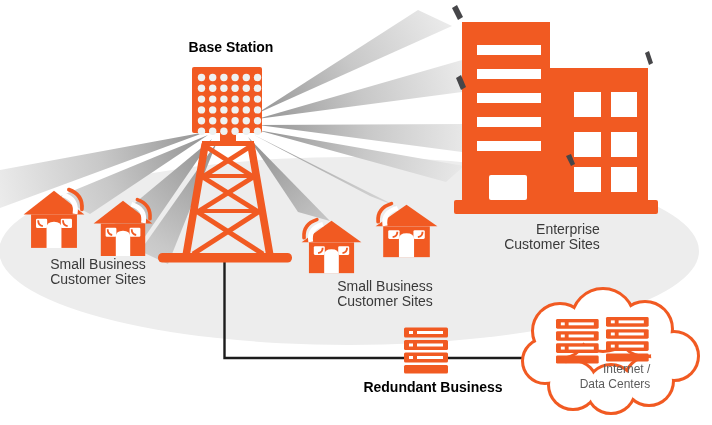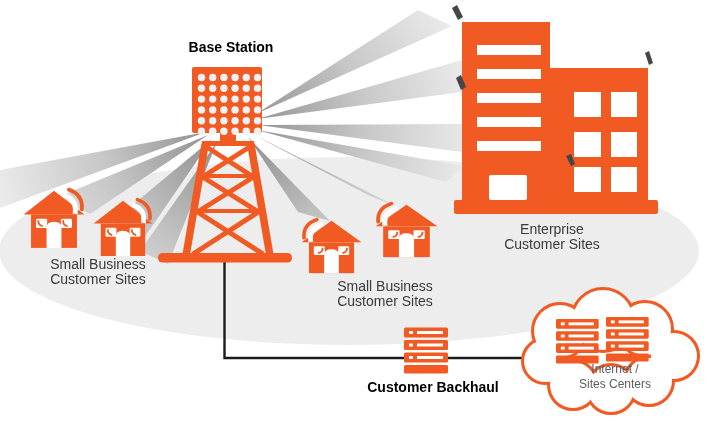--- a/index.html
+++ b/index.html
@@ -8,21 +8,21 @@
     --backhaul-line:#1C1C1C;
     --label-dark:#3A3A3A;
     --cloud-label:#5C5C5C;
   }
   html,body{margin:0;padding:0;background:#fff;}
   #stage{
     position:relative;width:712px;height:425px;overflow:hidden;
     background:#fff;font-family:"Liberation Sans",sans-serif;
   }
   #stage svg{position:absolute;left:0;top:0;}
-  .lbl{position:absolute;transform:translateX(-50%);text-align:center;white-space:nowrap;padding-left:8px;}
+  .lbl{position:absolute;transform:translateX(-50%);text-align:right;white-space:nowrap;padding-left:8px;}
   .lbl span{display:block;}
   .site-lbl{font-size:14px;line-height:15px;color:var(--label-dark);}
   .bold-lbl{font-size:14px;line-height:15px;font-weight:bold;color:#000;}
   .cloud-lbl{font-size:12px;line-height:14.5px;color:var(--cloud-label);}
 </style>
 </head>
 <body>
 
 <div id="stage">
 
@@ -210,20 +210,20 @@
   <div class="lbl site-lbl" style="left:381px;top:279px;">
     <span>Small Business</span>
     <span>Customer Sites</span>
   </div>
 
   <div class="lbl site-lbl" style="left:548px;top:222px;">
     <span>Enterprise</span>
     <span>Customer Sites</span>
   </div>
 
-  <div class="lbl bold-lbl" style="left:429px;top:380px;">Customer Backhaul</div>
+  <div class="lbl bold-lbl" style="left:429px;top:380px;">Redundant Business</div>
 
   <div class="lbl cloud-lbl" style="left:611px;top:362px;">
     <span>Internet /</span>
-    <span>Sites Centers</span>
+    <span>Data Centers</span>
   </div>
 
 </div>
 
 </body></html>

